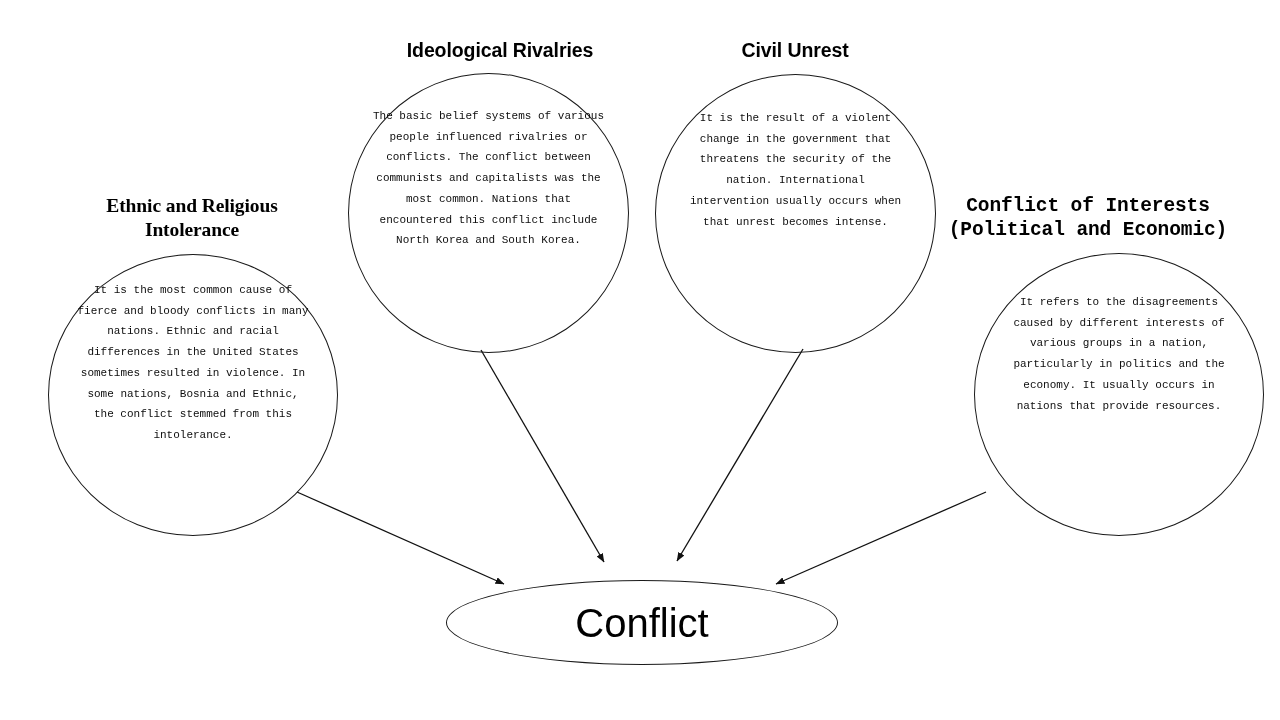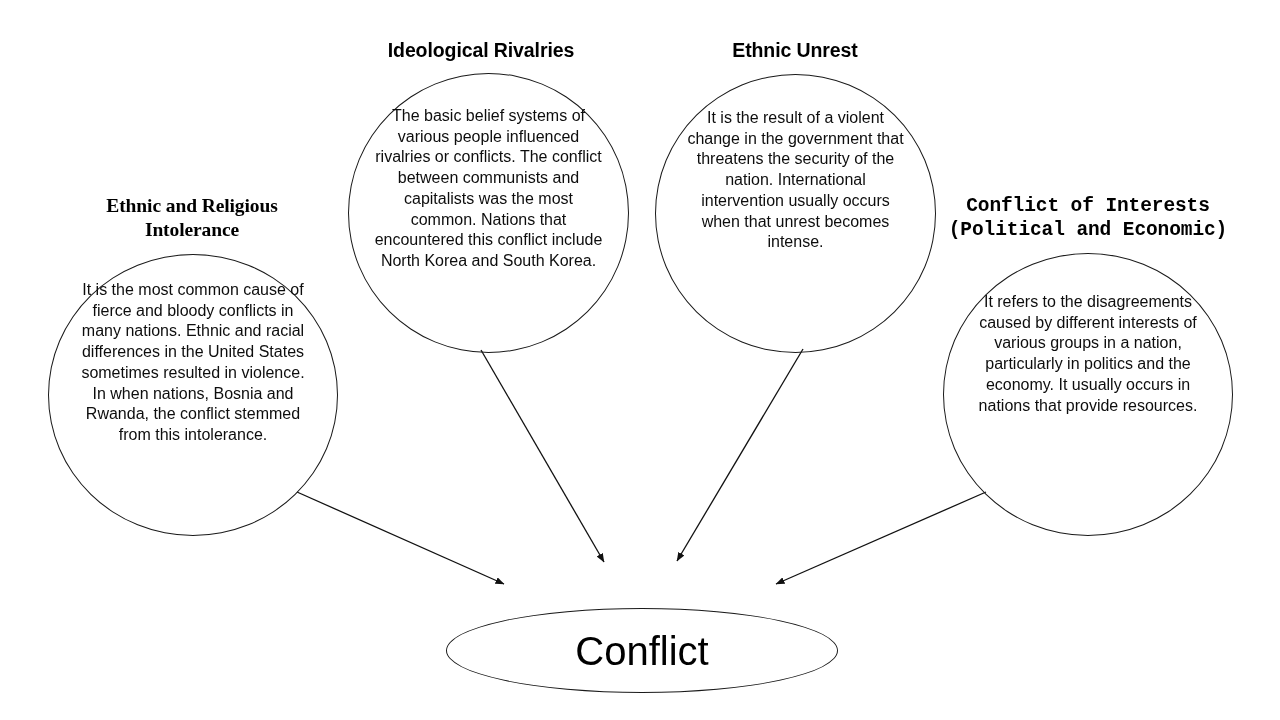--- a/index.html
+++ b/index.html
@@ -45,23 +45,24 @@
     border: 1.3px solid #1a1a1a;
     border-radius: 50%;
     box-sizing: border-box;
     background: transparent;
   }
   .bubble-text {
     position: absolute;
     left: 0;
     right: 0;
     text-align: center;
-    font-size: 16px;
+    font-size: 11px;
     line-height: 20.7px;
     color: #0d0d0d;
+    font-family: Liberation Mono, monospace;
   }
   .hub {
     position: absolute;
     border: 1.3px solid #1a1a1a;
     border-radius: 50%;
     box-sizing: border-box;
     display: flex;
     align-items: center;
     justify-content: center;
     background: transparent;
@@ -87,43 +88,43 @@
     <line x1="297" y1="492" x2="504" y2="584" stroke="#111111" stroke-width="1.3" marker-end="url(#arrowhead)"></line>
     <line x1="481" y1="350" x2="604" y2="562" stroke="#111111" stroke-width="1.3" marker-end="url(#arrowhead)"></line>
     <line x1="803" y1="349" x2="677" y2="561" stroke="#111111" stroke-width="1.3" marker-end="url(#arrowhead)"></line>
     <line x1="986" y1="492" x2="776" y2="584" stroke="#111111" stroke-width="1.3" marker-end="url(#arrowhead)"></line>
   </svg>
 
   <div class="node">
     <div class="node-heading" style="left:52px; top:194px; width:280px;font-family:Liberation Serif, serif;">Ethnic and Religious
 Intolerance</div>
     <div class="bubble" style="left:48px; top:254px; width:290px; height:282px;">
-      <div class="bubble-text" style="top:25px; padding:0 26px;">It is the most common cause of fierce and bloody conflicts in many nations. Ethnic and racial differences in the United States sometimes resulted in violence. In when nations, Bosnia and Rwanda, the conflict stemmed from this intolerance.</div>
+      <div class="bubble-text" style="top:25px; padding:0 26px;">It is the most common cause of fierce and bloody conflicts in many nations. Ethnic and racial differences in the United States sometimes resulted in violence. In some nations, Bosnia and Ethnic, the conflict stemmed from this intolerance.</div>
     </div>
   </div>
 
   <div class="node">
-    <div class="node-heading" style="left:341px; top:38px; width:280px;">Ideological Rivalries</div>
+    <div class="node-heading" style="left:360px; top:38px; width:280px;">Ideological Rivalries</div>
     <div class="bubble" style="left:348px; top:73px; width:281px; height:280px;">
       <div class="bubble-text" style="top:32px; padding:0 22px;">The basic belief systems of various people influenced rivalries or conflicts. The conflict between communists and capitalists was the most common. Nations that encountered this conflict include North Korea and South Korea.</div>
     </div>
   </div>
 
   <div class="node">
-    <div class="node-heading" style="left:655px; top:38px; width:280px;">Ethnic Unrest</div>
+    <div class="node-heading" style="left:655px; top:38px; width:280px;">Civil Unrest</div>
     <div class="bubble" style="left:655px; top:74px; width:281px; height:279px;">
       <div class="bubble-text" style="top:33px; padding:0 28px;">It is the result of a violent change in the government that threatens the security of the nation. International intervention usually occurs when that unrest becomes intense.</div>
     </div>
   </div>
 
   <div class="node">
     <div class="node-heading" style="left:948px; top:194px; width:280px;font-family:Liberation Mono, monospace;">Conflict of Interests
 (Political and Economic)</div>
-    <div class="bubble" style="left:943px; top:253px; width:290px; height:283px;">
+    <div class="bubble" style="left:974px; top:253px; width:290px; height:283px;">
       <div class="bubble-text" style="top:38px; padding:0 30px;">It refers to the disagreements caused by different interests of various groups in a nation, particularly in politics and the economy. It usually occurs in nations that provide resources.</div>
     </div>
   </div>
 
-  <div class="hub" style="left:446px; top:608px; width:392px; height:85px;">
+  <div class="hub" style="left:446px; top:580px; width:392px; height:85px;">
     <span class="hub-label">Conflict</span>
   </div>
 
 </div>
 
 </body></html>

